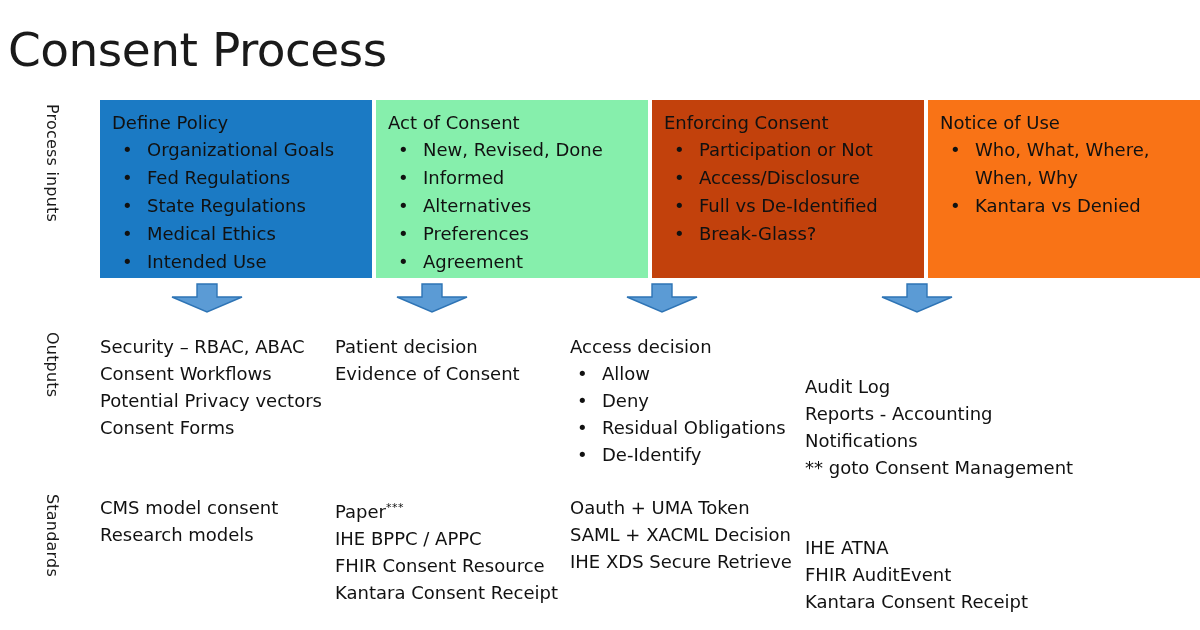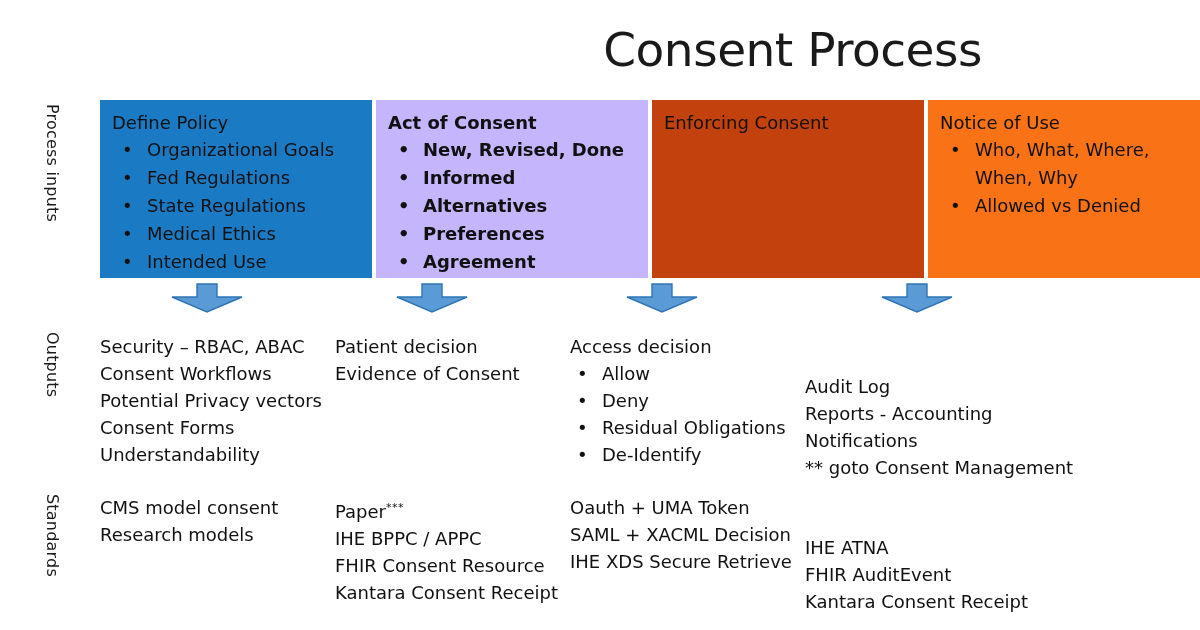--- a/index.html
+++ b/index.html
@@ -16,24 +16,24 @@
   }
   #slide {
     position: relative;
     width: 1200px;
     height: 630px;
   }
 
   
   .title {
     position: absolute;
-    left: 14px;
+    left: 8px;
     top: 22px;
     width: 968px;
-    text-align: right;
+    text-align: left;
     font-size: 47px;
     font-weight: 400;
     letter-spacing: -0.5px;
     color: #1a1a1a;
     white-space: nowrap;
   }
 
   
   .row-label {
     position: absolute;
@@ -59,21 +59,21 @@
     gap: 4px;
   }
   .box {
     flex: 1 1 0;
     position: relative;
     padding: 10px 8px 0 12px;
     box-sizing: border-box;
     overflow: hidden;
   }
   .box.blue   { background: #1B7AC4; }
-  .box.green  { background: #c4b5fd; font-weight: bold; }
+  .box.green  { background: #86efac; }
   .box.yellow { background: #c2410c; }
   .box.purple { background: #f97316; }
 
   .box-title {
     font-size: 18px;
     line-height: 25px;
     color: #111111;
     margin-bottom: 1px;
     white-space: nowrap;
   }
@@ -188,27 +188,33 @@
         <li>New, Revised, Done</li>
         <li>Informed</li>
         <li>Alternatives</li>
         <li>Preferences</li>
         <li>Agreement</li>
       </ul>
     </div>
 
     <div class="box yellow">
       <div class="box-title">Enforcing Consent</div>
+      <ul>
+        <li>Participation or Not</li>
+        <li>Access/Disclosure</li>
+        <li>Full vs De-Identified</li>
+        <li>Break-Glass?</li>
+      </ul>
     </div>
 
     <div class="box purple">
       <div class="box-title">Notice of Use</div>
       <ul>
         <li class="wrap">Who, What, Where, When, Why</li>
-        <li>Allowed vs Denied</li>
+        <li>Kantara vs Denied</li>
       </ul>
     </div>
 
   </div>
 
   <div class="arrow" style="left:171px;">
     <svg viewBox="0 0 72 30" xmlns="http://www.w3.org/2000/svg">
       <polygon points="26,1 46,1 46,14 71,14 36,29 1,14 26,14" fill="#5B9BD5" stroke="#2E74B5" stroke-width="1.4"></polygon>
     </svg>
   </div>
@@ -228,21 +234,20 @@
     </svg>
   </div>
 
   <div class="text-row outputs">
 
     <div class="col">
       <p>Security – RBAC, ABAC</p>
       <p>Consent Workflows</p>
       <p>Potential Privacy vectors</p>
       <p>Consent Forms</p>
-      <p>Understandability</p>
     </div>
 
     <div class="col">
       <p>Patient decision</p>
       <p>Evidence of Consent</p>
     </div>
 
     <div class="col">
       <p>Access decision</p>
       <ul>

